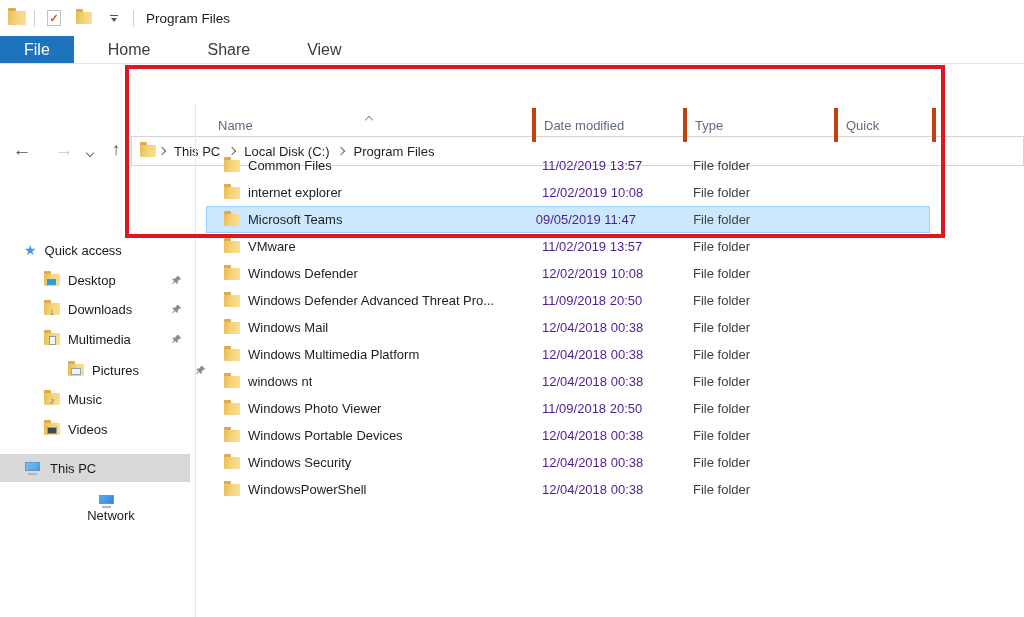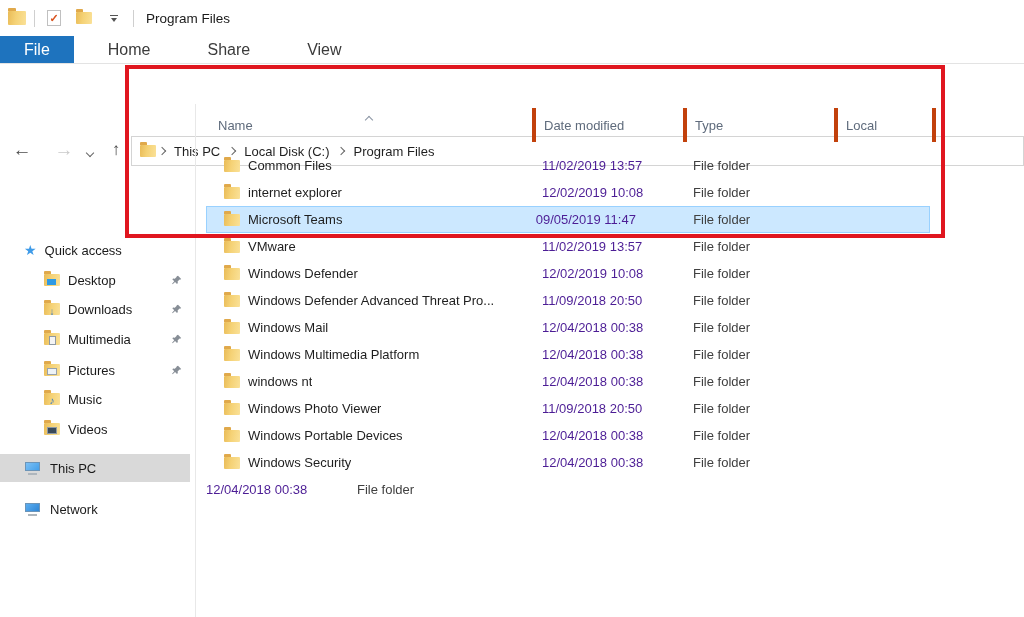--- a/index.html
+++ b/index.html
@@ -177,21 +177,21 @@
       </div>
       <div class="side-item" style="top: 221px; padding-left: 44px;">
         <span class="icon-folder">
           <span class="ovr ovr-documents"></span>
         </span>
         <span class="lbl">Multimedia</span>
         <span class="pin"><svg width="11" height="11" viewBox="0 0 16 16" fill="#878e96">
             <path d="M10.2 1.2l4.6 4.6-1.6 1-.8-.2-2.8 2.8.4 2.4-1.3 1.3-2.8-2.8-3.5 3.1-.8-.8 3.1-3.5L1.9 6.3l1.3-1.3 2.4.4 2.8-2.8-.2-.8z"></path>
           </svg></span>
       </div>
-      <div class="side-item" style="top: 252px; padding-left: 44px;">
+      <div class="side-item" style="top: 252px; padding-left: 44px; margin-left: 24px;">
         <span class="icon-folder">
           <span class="ovr ovr-pictures"></span>
         </span>
         <span class="lbl">Pictures</span>
         <span class="pin"><svg width="11" height="11" viewBox="0 0 16 16" fill="#878e96">
             <path d="M10.2 1.2l4.6 4.6-1.6 1-.8-.2-2.8 2.8.4 2.4-1.3 1.3-2.8-2.8-3.5 3.1-.8-.8 3.1-3.5L1.9 6.3l1.3-1.3 2.4.4 2.8-2.8-.2-.8z"></path>
           </svg></span>
       </div>
       <div class="side-item" style="top: 281px; padding-left: 44px;">
         <span class="icon-folder">
@@ -205,21 +205,21 @@
         </span>
         <span class="lbl">Videos</span>
       </div>
       <div class="side-item selected" style="top: 350px; padding-left: 24px;">
         <span class="icon-pc">
           <span class="scr"></span>
           <span class="base"></span>
         </span>
         <span class="lbl">This PC</span>
       </div>
-      <div class="side-item" style="top: 391px; padding-left: 24px;">
+      <div class="side-item" style="top: 391px; padding-left: 24px; flex-direction: column;">
         <span class="icon-pc net">
           <span class="scr"></span>
           <span class="base"></span>
         </span>
         <span class="lbl">Network</span>
       </div>
     </div>
   <div class="sidebar-sep"></div>
 
   <div class="list-header">
@@ -227,21 +227,21 @@
       <span>Name</span>
       <span class="sort-chev"><span class="chev chev-up" style="border-color:#8a94a3;"></span></span>
     </div>
     <div class="hcell hc-date">
       <span>Date modified</span>
     </div>
     <div class="hcell hc-type">
       <span>Type</span>
     </div>
     <div class="hcell hc-size">
-      <span>Local</span>
+      <span>Quick</span>
     </div>
   </div>
 
   <div class="rows" id="rows">
       <div class="frow">
         <div class="cell-name">
           <span class="icon-folder"></span>
           <span class="fname">Common Files</span>
         </div>
         <div class="cell-date">11/02/2019 13:57</div>
@@ -341,20 +341,24 @@
       <div class="frow">
         <div class="cell-name">
           <span class="icon-folder"></span>
           <span class="fname">Windows Security</span>
         </div>
         <div class="cell-date">12/04/2018 00:38</div>
         <div class="cell-type">File folder</div>
         <div class="cell-size"></div>
       </div>
       <div class="frow">
+        <div class="cell-name">
+          <span class="icon-folder"></span>
+          <span class="fname">WindowsPowerShell</span>
+        </div>
         <div class="cell-date">12/04/2018 00:38</div>
         <div class="cell-type">File folder</div>
         <div class="cell-size"></div>
       </div>
     </div>
 
   <div class="annotation-box" id="annotation-box" style="border-color: rgb(224, 22, 31);"></div>
 
 </div>
 

